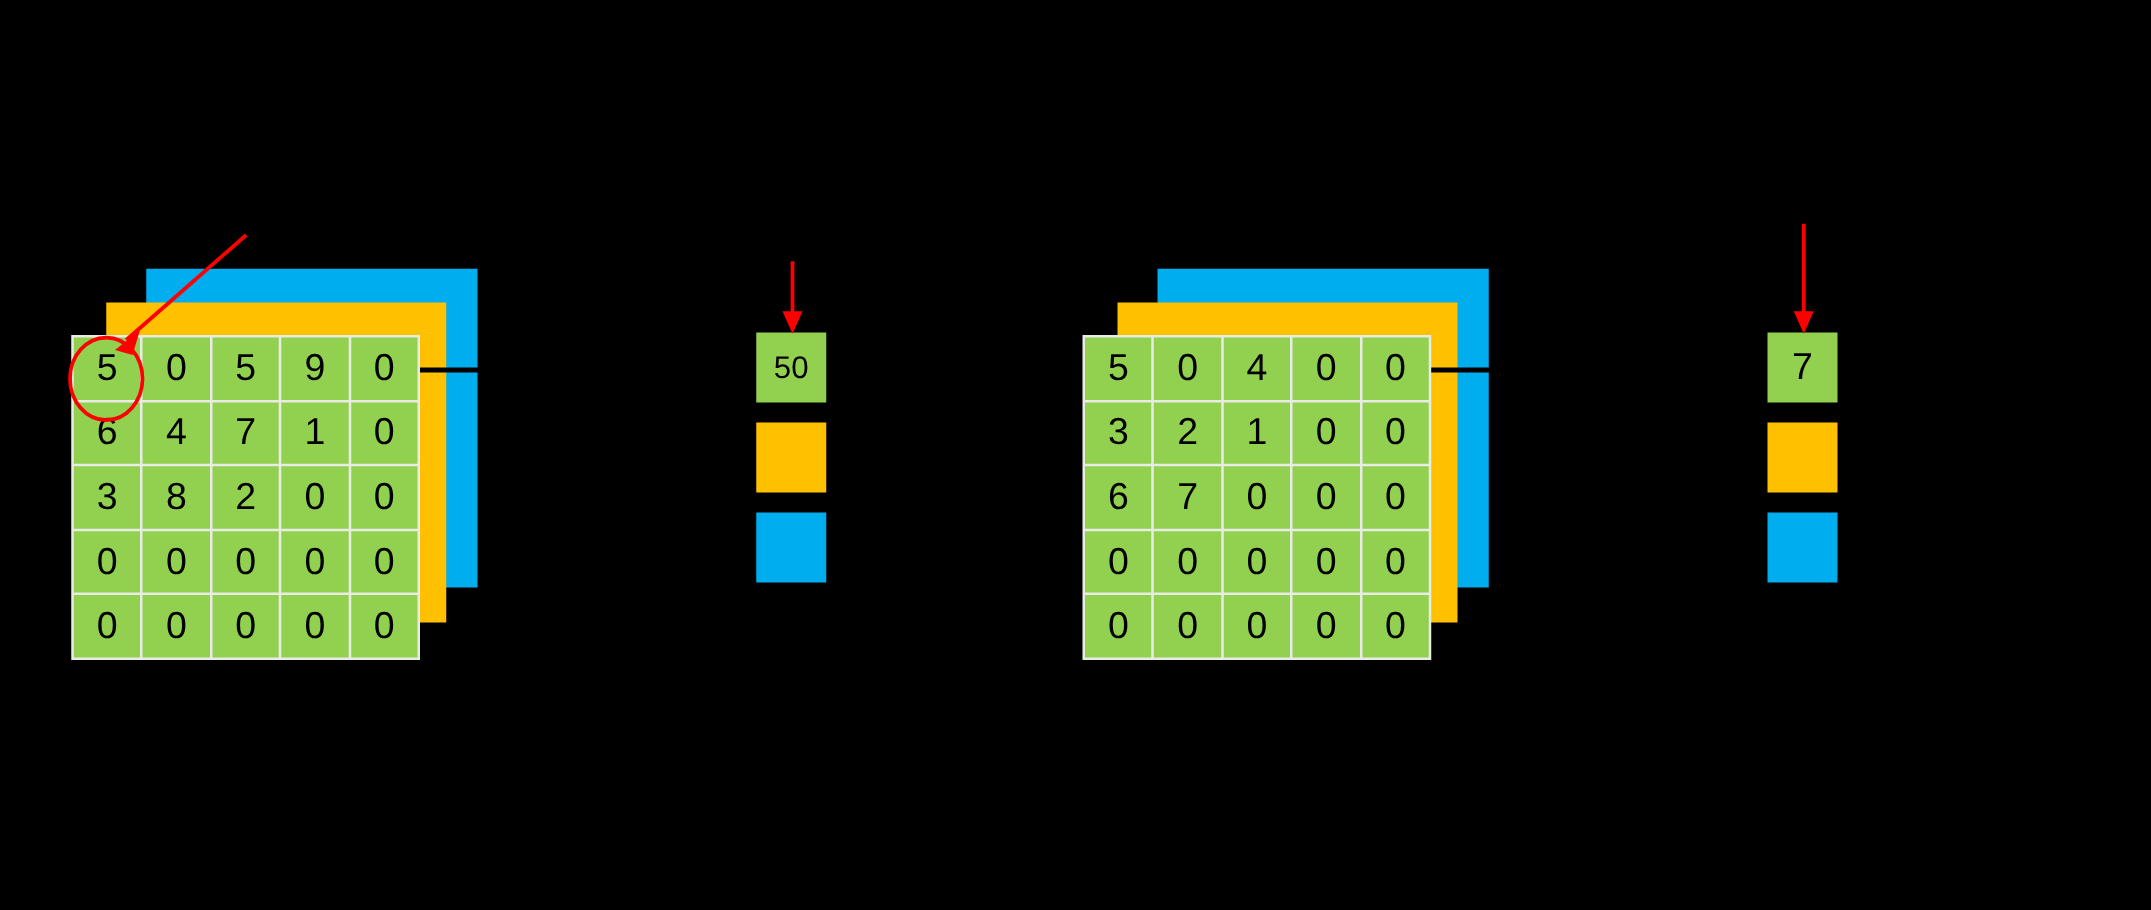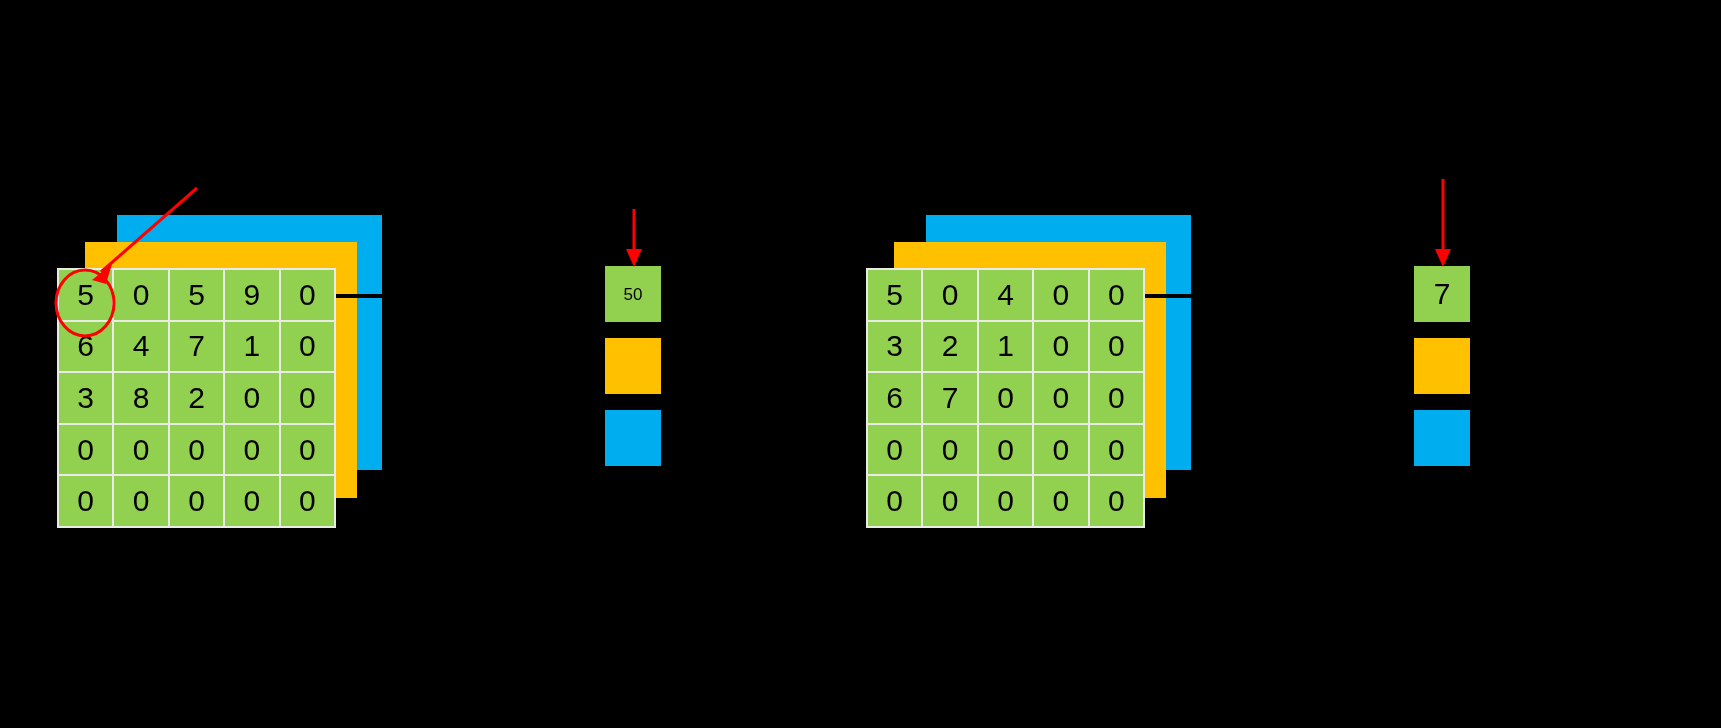--- a/index.html
+++ b/index.html
@@ -59,21 +59,21 @@
   }
 
   
   .out-col { position: absolute; }
   .out-cell {
     position: absolute;
     display: flex;
     align-items: center;
     justify-content: center;
     color: #000000;
-    font-size: 17px;
+    font-size: 25px;
     font-family: "Liberation Sans", sans-serif;
     line-height: 1;
   }
   .out-green  { background: #92d050; }
   .out-orange { background: #ffc000; }
   .out-blue   { background: #00aeef; }
 
   
   .annot-svg {
     position: absolute;

